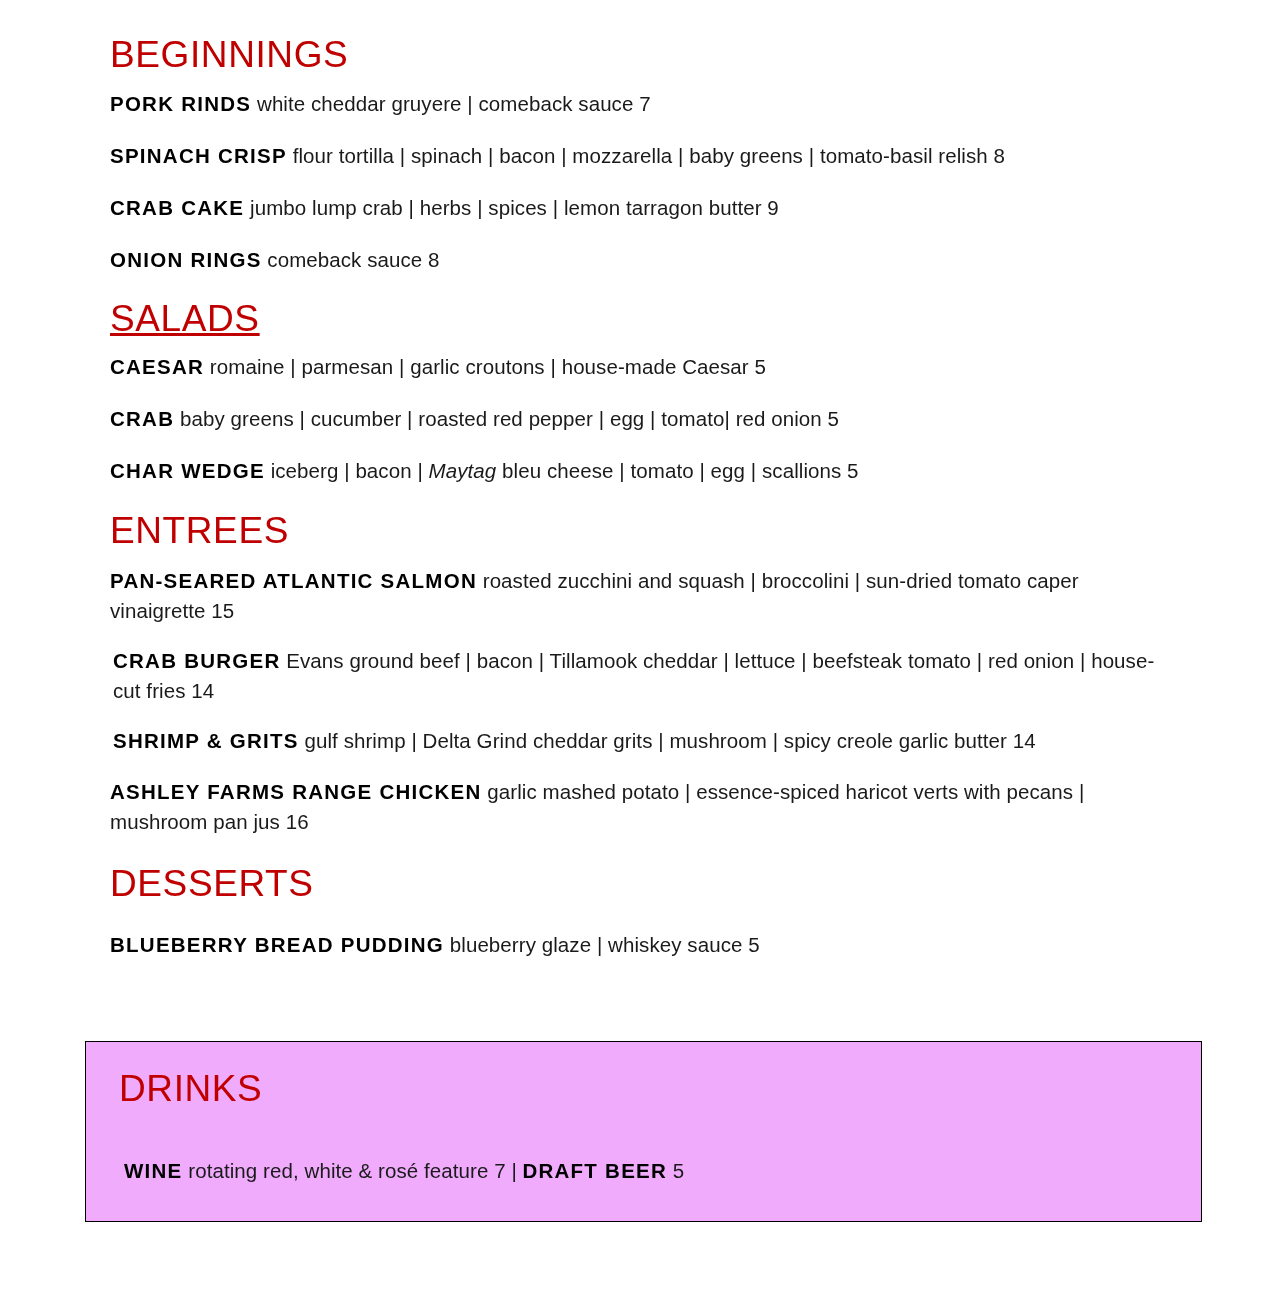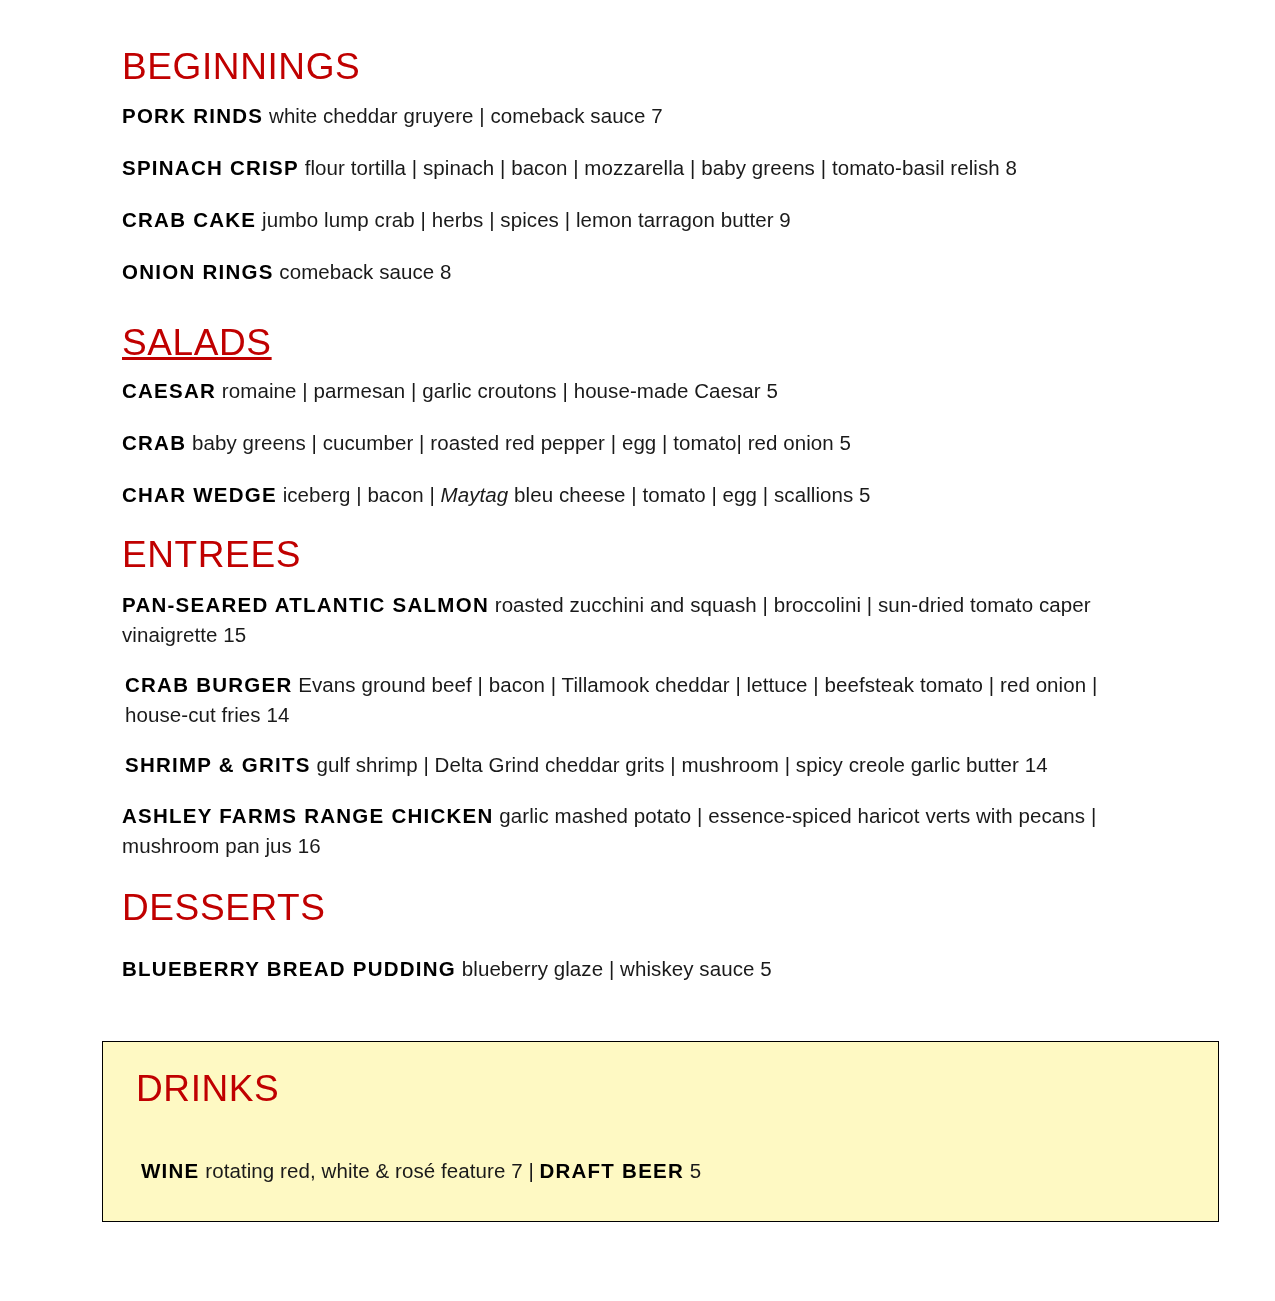--- a/index.html
+++ b/index.html
@@ -14,21 +14,21 @@
     font-family: "Liberation Sans", sans-serif;
     color: #000000;
     overflow: hidden;
     position: relative;
   }
   .menu-page {
     position: relative;
     width: 1275px;
     height: 1301px;
     box-sizing: border-box;
-    padding: 12px;
+    padding: 0;
   }
   .section {
     padding-left: 110px;
     padding-right: 118px;
   }
   .section-heading {
     color: #C00000;
     font-size: 37px;
     font-weight: 300;
     letter-spacing: 0.6px;
@@ -54,47 +54,47 @@
   }
   .ital {
     font-style: italic;
     margin-top: 44px;
   }
 
   
   #sec-beginnings { padding-top: 36px; }
   #sec-beginnings .section-heading { margin-bottom: 16px; }
   #sec-beginnings .item { margin-bottom: 22px; }
-  #sec-beginnings .item:last-child { margin-bottom: 12px; }
+  #sec-beginnings .item:last-child { margin-bottom: 0; }
 
   #sec-salads { padding-top: 24px; }
   #sec-salads .section-heading { margin-bottom: 15px; text-decoration: underline; }
   #sec-salads .item { margin-bottom: 22px; }
   #sec-salads .item:last-child { margin-bottom: 0; }
 
   #sec-entrees { padding-top: 26px; }
   #sec-entrees .section-heading { margin-bottom: 17px; }
   #sec-entrees .item { margin-bottom: 20px; }
   #sec-entrees .item:last-child { margin-bottom: 0; }
   #sec-entrees .item.indented { padding-left: 3px; }
 
   #sec-desserts { padding-top: 28px; }
   #sec-desserts .section-heading { margin-bottom: 28px; }
   #sec-desserts .item { margin-bottom: 0; }
 
   
   .drinks-box {
     position: absolute;
-    left: 102px;
+    left: 85px;
     top: 1041px;
     width: 1117px;
     height: 181px;
     box-sizing: border-box;
     border: 1.5px solid #000000;
-    background: #fef9c3;
+    background: #f0abfc;
   }
   .drinks-box .section-heading {
     padding-left: 33px;
     padding-top: 28px;
   }
   .drinks-line {
     padding-left: 38px;
     padding-top: 28px;
     font-size: 20.5px;
     line-height: 1.45;

